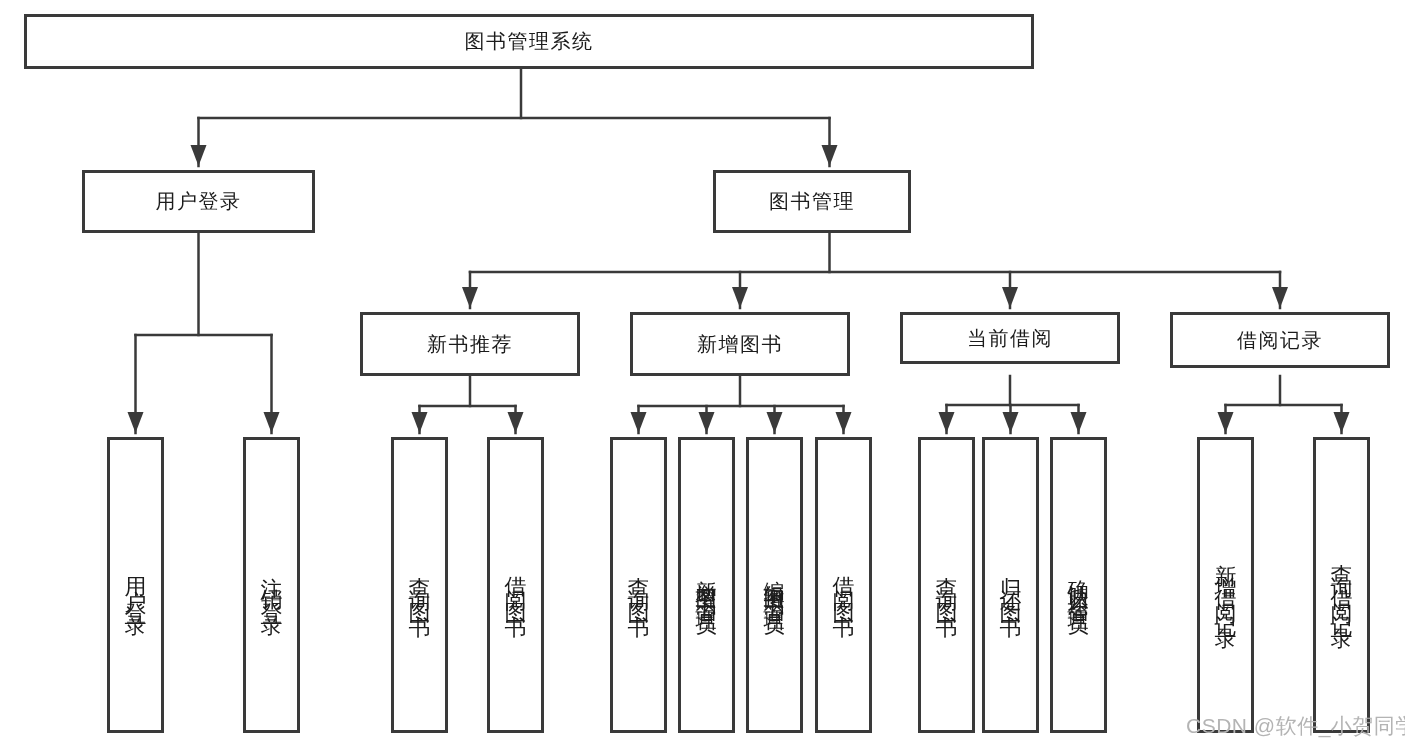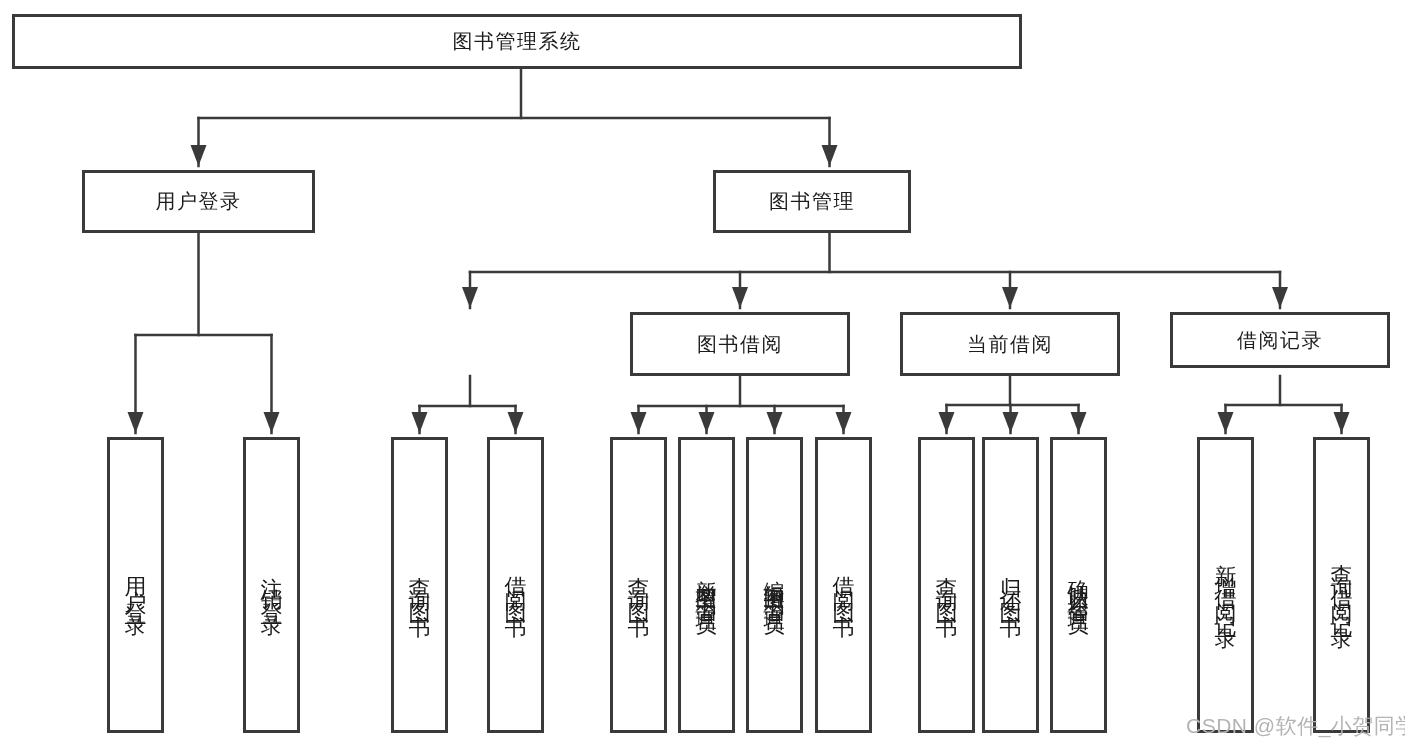--- a/index.html
+++ b/index.html
@@ -75,35 +75,38 @@
       <line x1="1010.5" y1="405" x2="1010.5" y2="433" marker-end="url(#ah)"></line>
       <line x1="1078.5" y1="405" x2="1078.5" y2="433" marker-end="url(#ah)"></line>
 
       <line x1="1280" y1="376" x2="1280" y2="405"></line>
       <line x1="1225.5" y1="405" x2="1341.5" y2="405"></line>
       <line x1="1225.5" y1="405" x2="1225.5" y2="433" marker-end="url(#ah)"></line>
       <line x1="1341.5" y1="405" x2="1341.5" y2="433" marker-end="url(#ah)"></line>
     </g>
   </svg>
 
-  <div class="node h" style="left:12px;top:14px;width:1010px;height:55px">
+  <div class="node h" style="left:24px;top:14px;width:1010px;height:55px">
     <span>图书管理系统</span>
   </div>
 
   <div class="node h" style="left:82px;top:170px;width:233px;height:63px">
     <span>用户登录</span>
   </div>
   <div class="node h" style="left:713px;top:170px;width:198px;height:63px">
     <span>图书管理</span>
   </div>
 
+  <div class="node h" style="left:360px;top:312px;width:220px;height:64px">
+    <span>新书推荐</span>
+  </div>
   <div class="node h" style="left:630px;top:312px;width:220px;height:64px">
-    <span>图书借阅</span>
+    <span>新增图书</span>
   </div>
-  <div class="node h" style="left:900px;top:312px;width:220px;height:64px">
+  <div class="node h" style="left:900px;top:312px;width:220px;height:52px">
     <span>当前借阅</span>
   </div>
   <div class="node h" style="left:1170px;top:312px;width:220px;height:56px">
     <span>借阅记录</span>
   </div>
 
   <div class="node v" style="left:107px;top:437px;width:57px;height:296px">
     <span>用户登录</span>
   </div>
   <div class="node v" style="left:243px;top:437px;width:57px;height:296px">

